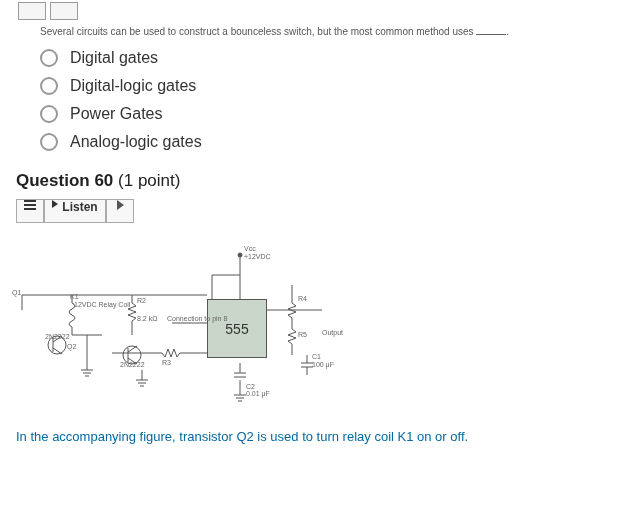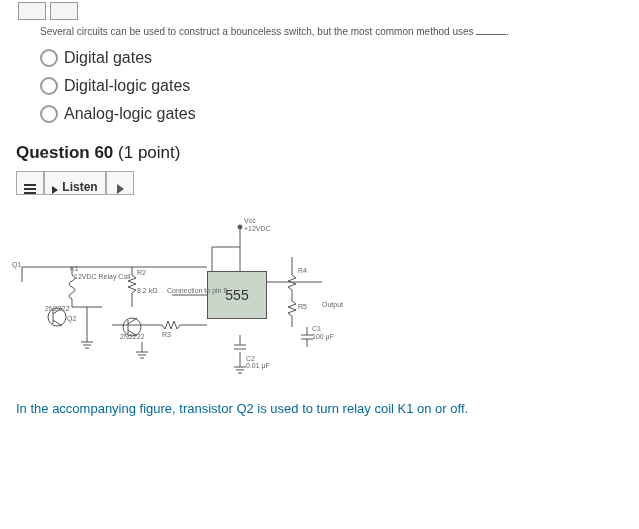--- a/index.html
+++ b/index.html
@@ -36,21 +36,21 @@
       display: inline-block;
       width: 30px;
     }
     .options {
       margin-left: 40px;
       margin-bottom: 20px;
     }
     .option-row {
       display: flex;
       align-items: center;
-      gap: 6px;
+      gap: 12px;
       margin-bottom: 10px;
       cursor: pointer;
     }
     .radio {
       width: 18px;
       height: 18px;
       border: 2px solid #999;
       border-radius: 50%;
       flex-shrink: 0;
     }
@@ -70,42 +70,42 @@
     .listen-bar {
       display: flex;
       margin-left: 16px;
       margin-bottom: 12px;
     }
     .listen-btn {
       border: 1px solid #aaa;
       background: #f7f7f7;
       height: 24px;
       display: flex;
-      align-items: flex-end;
+      align-items: flex-start;
       justify-content: center;
       font-size: 12px;
       color: #333;
       cursor: pointer;
     }
     .lb-menu { width: 28px; }
     .lb-play { width: 62px; gap: 4px; font-weight: bold; }
     .lb-next { width: 28px; }
     .circuit {
       margin: 10px 0 10px 12px;
       width: 330px;
       height: 180px;
       position: relative;
     }
     .circuit svg { width: 100%; height: 100%; }
     .ic555 {
       position: absolute;
       left: 195px;
       top: 64px;
       width: 60px;
-      height: 48px;
+      height: 59px;
       background: #c9d6c9;
       border: 1px solid #555;
       display: flex;
       align-items: center;
       justify-content: center;
       font-size: 14px;
       color: #333;
     }
     .lbl {
       position: absolute;
@@ -155,20 +155,24 @@
 </div>
 
 <div class="options">
   <div class="option-row">
     <div class="radio"></div>
     <div class="opt-label">Digital gates</div>
   </div>
   <div class="option-row">
     <div class="radio"></div>
     <div class="opt-label">Digital-logic gates</div>
+  </div>
+  <div class="option-row">
+    <div class="radio"></div>
+    <div class="opt-label">Power Gates</div>
   </div>
   <div class="option-row">
     <div class="radio"></div>
     <div class="opt-label">Analog-logic gates</div>
   </div>
 </div>
 
 <div class="question-header">
   <span>Question 60</span>
   <span class="points">(1 point)</span>

